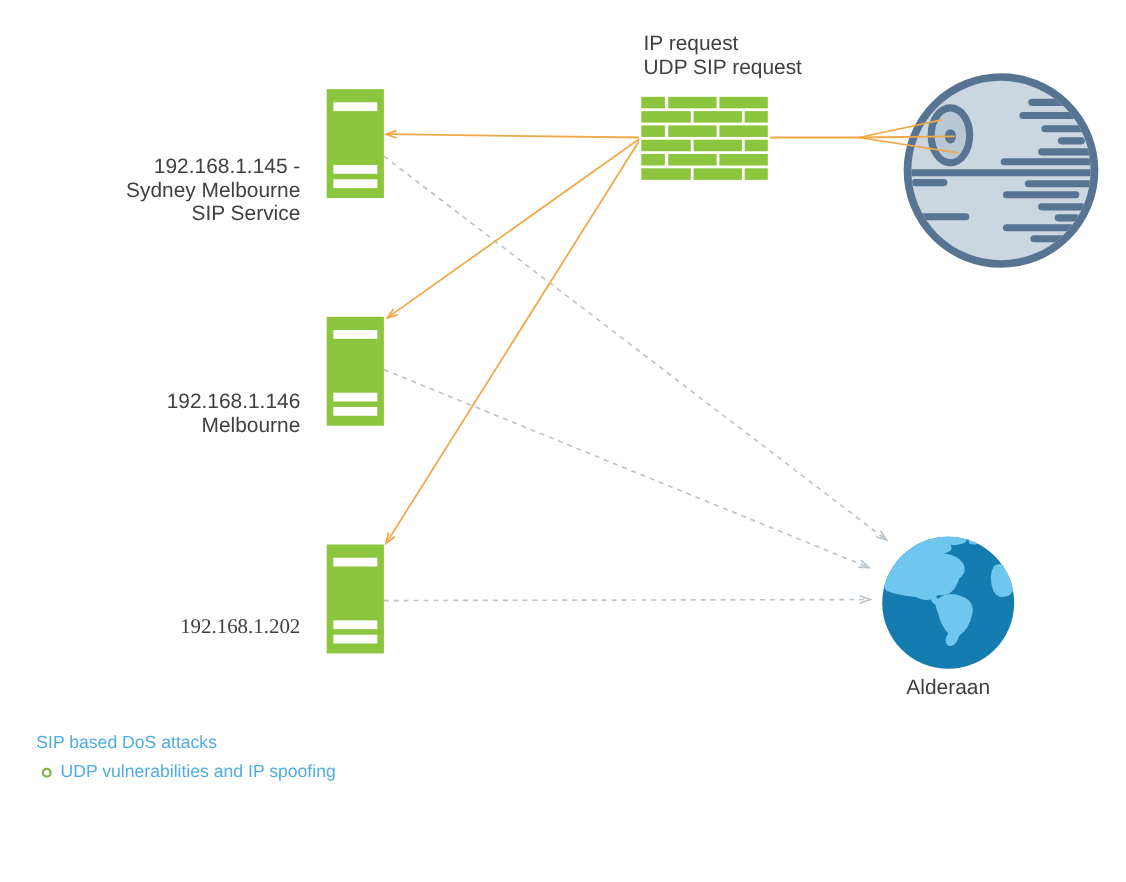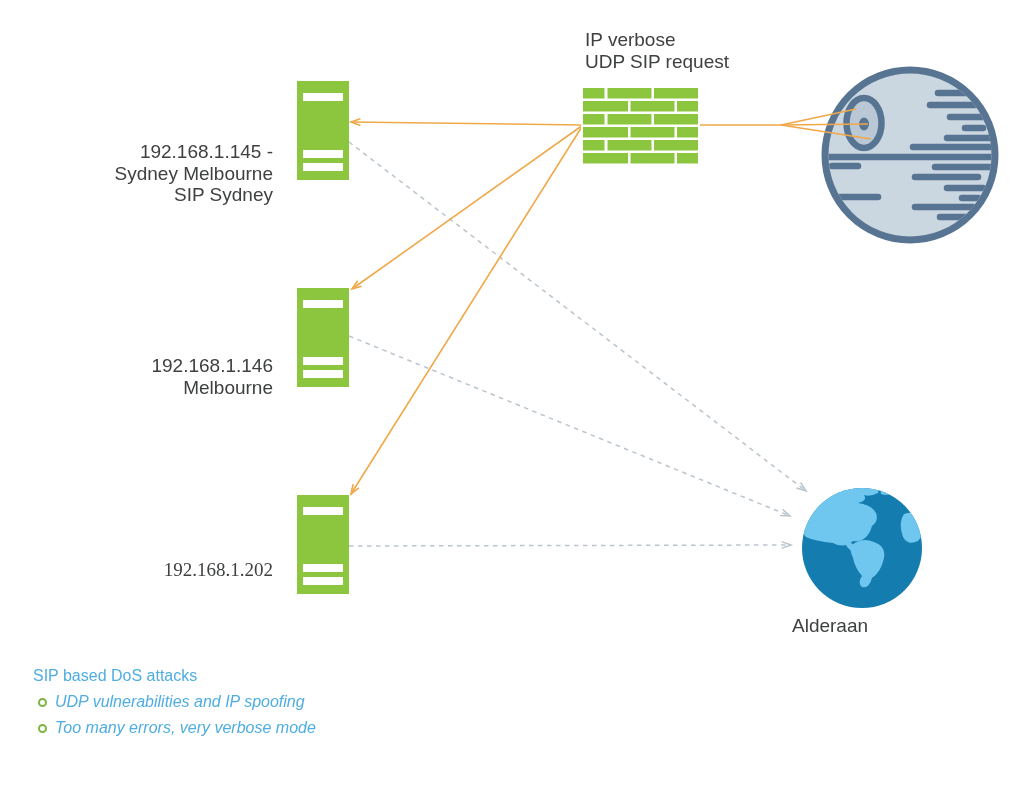--- a/index.html
+++ b/index.html
@@ -25,31 +25,31 @@
   
   .node-label {
     position: absolute;
     color: var(--text-dark);
     font-size: 19px;
     line-height: 21.5px;
     white-space: nowrap;
   }
   .align-right  { text-align: right; margin-top: 40px; }
   .align-left   { text-align: left; }
-  .align-center { }
+  .align-center { text-align: center; }
 
   .notes {
     position: absolute;
     left: 33px;
     top: 663px;
     color: var(--text-blue);
     font-size: 16px;
     line-height: 26px;
   }
-  .note-row { display: flex; align-items: center; font-style: italic; }
+  .note-row { display: flex; align-items: center; }
   .bullet {
     display: inline-block;
     width: 5px; height: 5px;
     border: 2px solid var(--bullet-green);
     border-radius: 50%;
     margin: 0 8px 0 5px;
     flex: 0 0 auto;
   }
 </style>
 </head>
@@ -173,44 +173,40 @@
         <path d="M904,514 Q916,510 923,519 Q926,532 918,541 Q908,546 903,537 Q898,523 904,514 Z"></path>
 
         <path d="M852,545 Q862,537 874,542 Q886,546 884,558 Q881,572 872,578 Q869,589 862,587 Q857,583 862,576 Q855,568 853,558 Q849,550 852,545 Z"></path>
       </g>
     </g>
   </svg>
 
   <div class="node-label align-right" style="left:63px; top:101px; width:210px;">
     <div>192.168.1.145 -</div>
     <div>Sydney Melbourne</div>
-    <div>SIP Sydney</div>
+    <div>SIP Service</div>
   </div>
 
   <div class="node-label align-right" style="left:63px; top:315px; width:210px;">
     <div>192.168.1.146</div>
     <div>Melbourne</div>
   </div>
 
   <div class="node-label align-right" style="left:63px; top:519px; width:210px;font-family:Liberation Serif, serif;">
     <div>192.168.1.202</div>
   </div>
 
   <div class="node-label align-left" style="left:585px; top:29px;">
-    <div>IP verbose</div>
+    <div>IP request</div>
     <div>UDP SIP request</div>
   </div>
 
   <div class="node-label align-center" style="left:792px; top:615px; width:140px;">Alderaan</div>
 
   <div class="notes">
     <div>SIP based DoS attacks</div>
     <div class="note-row">
       <span class="bullet"></span>
       <span>UDP vulnerabilities and IP spoofing</span>
     </div>
-    <div class="note-row">
-      <span class="bullet"></span>
-      <span>Too many errors, very verbose mode</span>
-    </div>
   </div>
 
 </div>
 
 </body></html>

